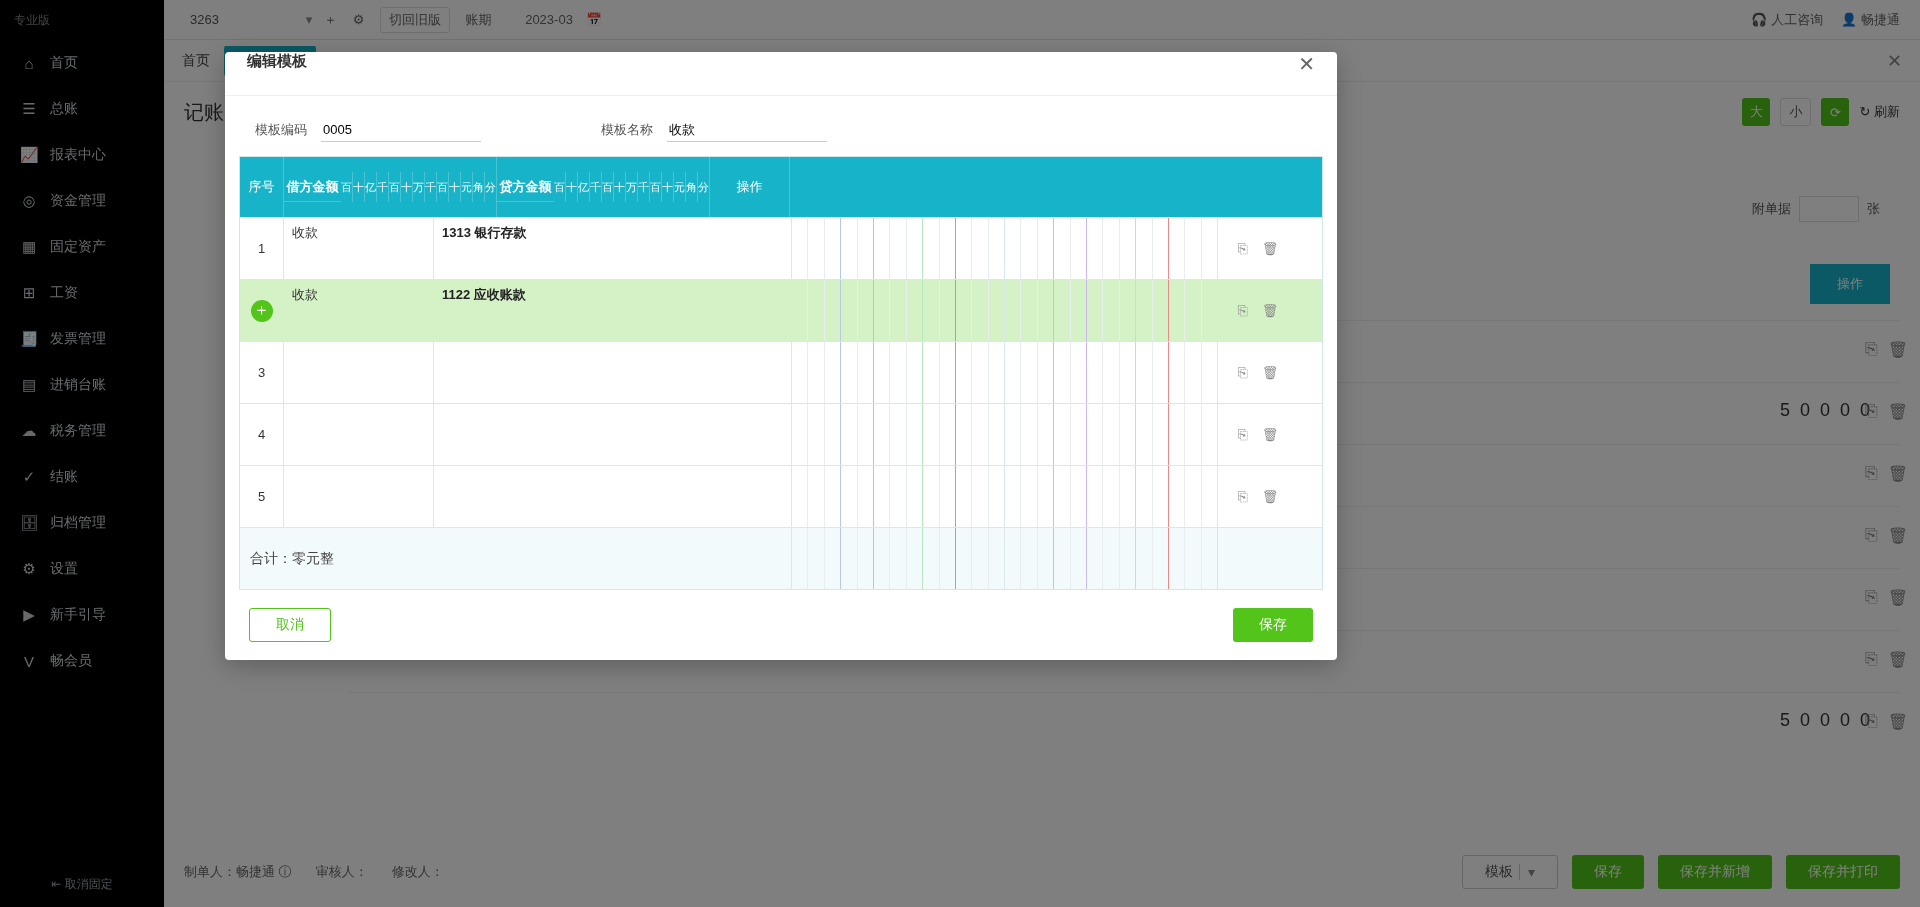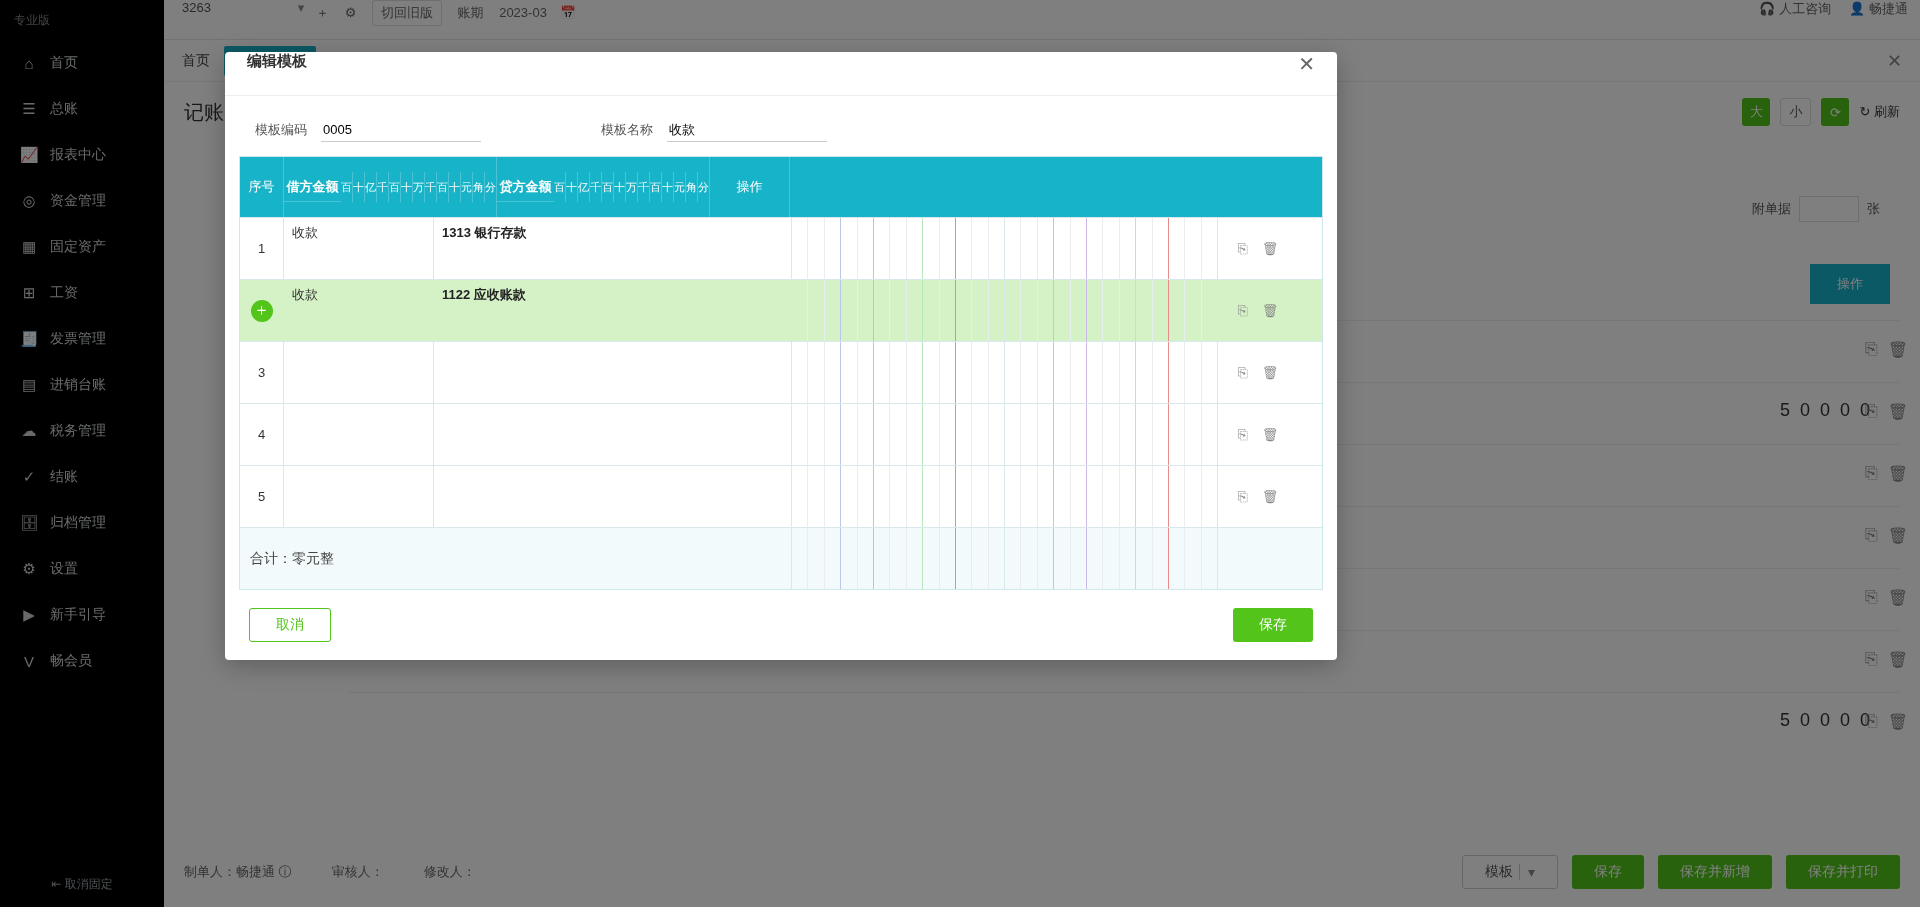--- a/index.html
+++ b/index.html
@@ -1,18 +1,18 @@
 <!DOCTYPE html>
 <html><head>
 <meta charset="utf-8">
 <style>
 *{box-sizing:border-box;margin:0;padding:0;font-family:"Microsoft YaHei",Arial,sans-serif}
 body{background:#f0f2f5;width:1920px;height:907px;overflow:hidden;position:relative}
 .overlay{position:absolute;inset:0;background:rgba(0,0,0,.5);z-index:5}
-.topbar{height:40px;background:#fff;display:flex;padding:0 12px;border-bottom:1px solid #e5e5e5;font-size:13px;color:#555}
+.topbar{height:40px;background:#fff;display:flex;align-items:center;padding:0 20px;border-bottom:1px solid #e5e5e5;font-size:13px;color:#555}
 .topbar .code{width:280px;padding-left:170px}
 .topbar .sel{display:inline-block;width:18px;text-align:center;color:#888}
 .topbar .btns span{display:inline-block;margin:0 6px;color:#666}
 .topbar .period{margin-left:10px}
 .topbar .right{margin-left:auto;display:flex;gap:18px;color:#666}
 .sidebar{position:absolute;left:0;top:0;width:164px;height:100%;background:#000000;color:#cfd3d6;padding-top:8px}
 .sidebar .logo{height:32px;padding:4px 14px;font-size:12px;color:#888}
 .sidebar .item{display:flex;align-items:center;gap:12px;height:46px;padding:0 20px;font-size:14px;cursor:pointer}
 .sidebar .ico{width:18px;text-align:center;font-size:15px}
 .sidebar .pin{position:absolute;bottom:14px;left:0;right:0;text-align:center;font-size:12px;color:#9aa0a5}
@@ -20,21 +20,21 @@
 .crumb{height:42px;display:flex;align-items:center;padding-left:18px;gap:14px;font-size:14px;border-bottom:1px solid #eee}
 .crumb .home{color:#444}
 .crumb .tab{background:#17b3c8;color:#fff;padding:6px 18px;border-radius:2px}
 .crumb .x{margin-left:auto;margin-right:18px;color:#888;font-size:18px;cursor:pointer}
 .pg-head{display:flex;align-items:center;height:60px;padding:0 20px;font-size:20px;color:#333}
 .pg-head .rbtns{margin-left:auto;display:flex;align-items:center;gap:10px;font-size:13px}
 .pg-head .gbtn{background:#52c41a;color:#fff;width:28px;height:28px;display:flex;align-items:center;justify-content:center;border-radius:3px}
 .pg-head .sbtn{border:1px solid #ddd;height:28px;padding:0 8px;display:flex;align-items:center;border-radius:3px;color:#555}
 .bg-amt{position:absolute;right:40px;color:#333;font-size:18px;letter-spacing:10px}
 .bg-act{position:absolute;right:12px;color:#888;display:flex;gap:10px}
-.footer{position:absolute;left:184px;right:20px;bottom:18px;display:flex;align-items:center;gap:40px;font-size:13px;color:#666}
+.footer{position:absolute;left:184px;right:20px;bottom:18px;display:flex;align-items:center;gap:24px;font-size:13px;color:#666}
 .footer .rb{margin-left:auto;display:flex;gap:14px}
 .footer .btn{height:34px;padding:0 22px;display:flex;align-items:center;border-radius:3px;font-size:14px}
 .footer .btn.g{background:#52c41a;color:#fff}
 .footer .btn.o{border:1px solid #ccc;color:#555;background:#fff}
 .footer .btn.o .car{margin-left:6px;border-left:1px solid #ccc;padding-left:8px;color:#888}
 
 .modal{position:absolute;z-index:10;left:225px;top:52px;width:1112px;background:#fff;border-radius:4px;box-shadow:0 6px 24px rgba(0,0,0,.25)}
 .m-head{height:44px;display:flex;padding:0 22px;font-size:15px;color:#333;font-weight:600;border-bottom:1px solid #eee}
 .m-head .close{margin-left:auto;font-size:20px;color:#666;cursor:pointer;font-weight:400}
 .m-form{display:flex;gap:120px;padding:22px 30px 14px;font-size:13px;color:#555}
@@ -91,21 +91,21 @@
 <body>
 
 <div class="topbar">
   <div class="code">3263</div>
   <span class="sel">▾</span>
   <div class="btns">
     <span>＋</span>
     <span>⚙</span>
     <span style="border:1px solid #ddd;padding:3px 8px;border-radius:3px">切回旧版</span>
     <span class="period">账期</span>
-    <span style="margin-left:6px">2023-03</span>
+    <span style="margin-left:24px">2023-03</span>
     <span style="margin-left:4px">📅</span>
   </div>
   <div class="right">
     <span>🎧 <span>人工咨询</span></span>
     <span>👤 <span>畅捷通</span></span>
   </div>
 </div>
 
 <div class="sidebar">
   <div class="logo">专业版</div>

